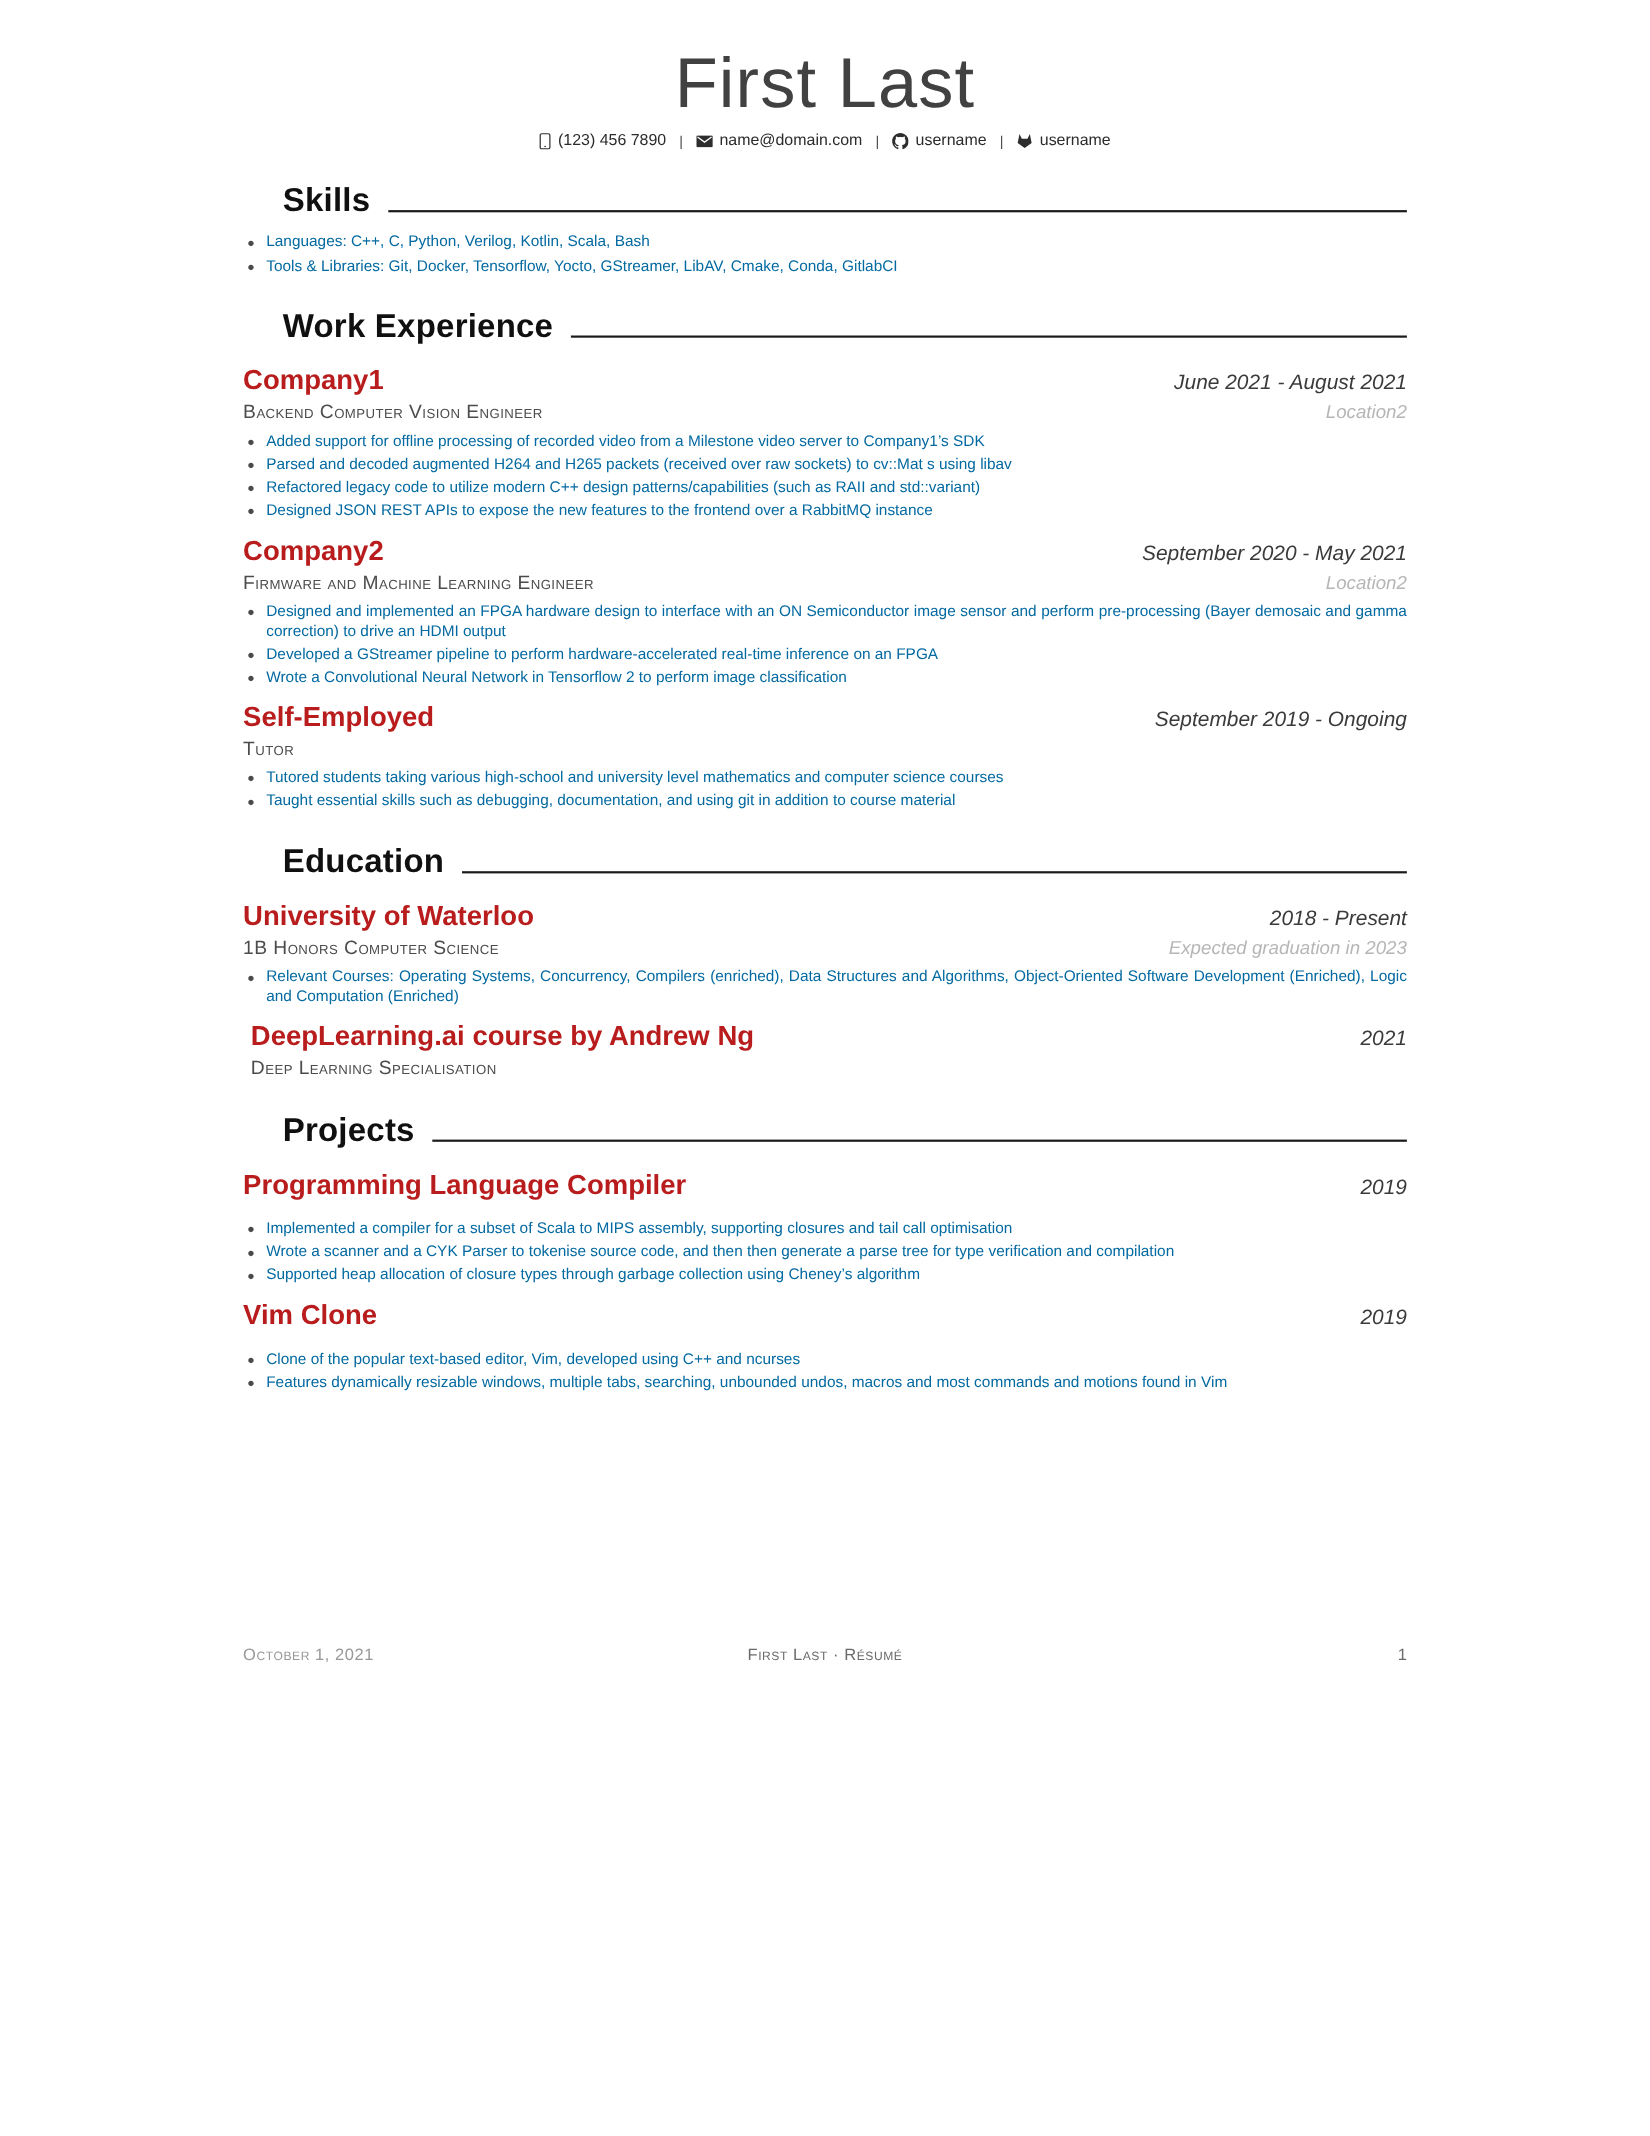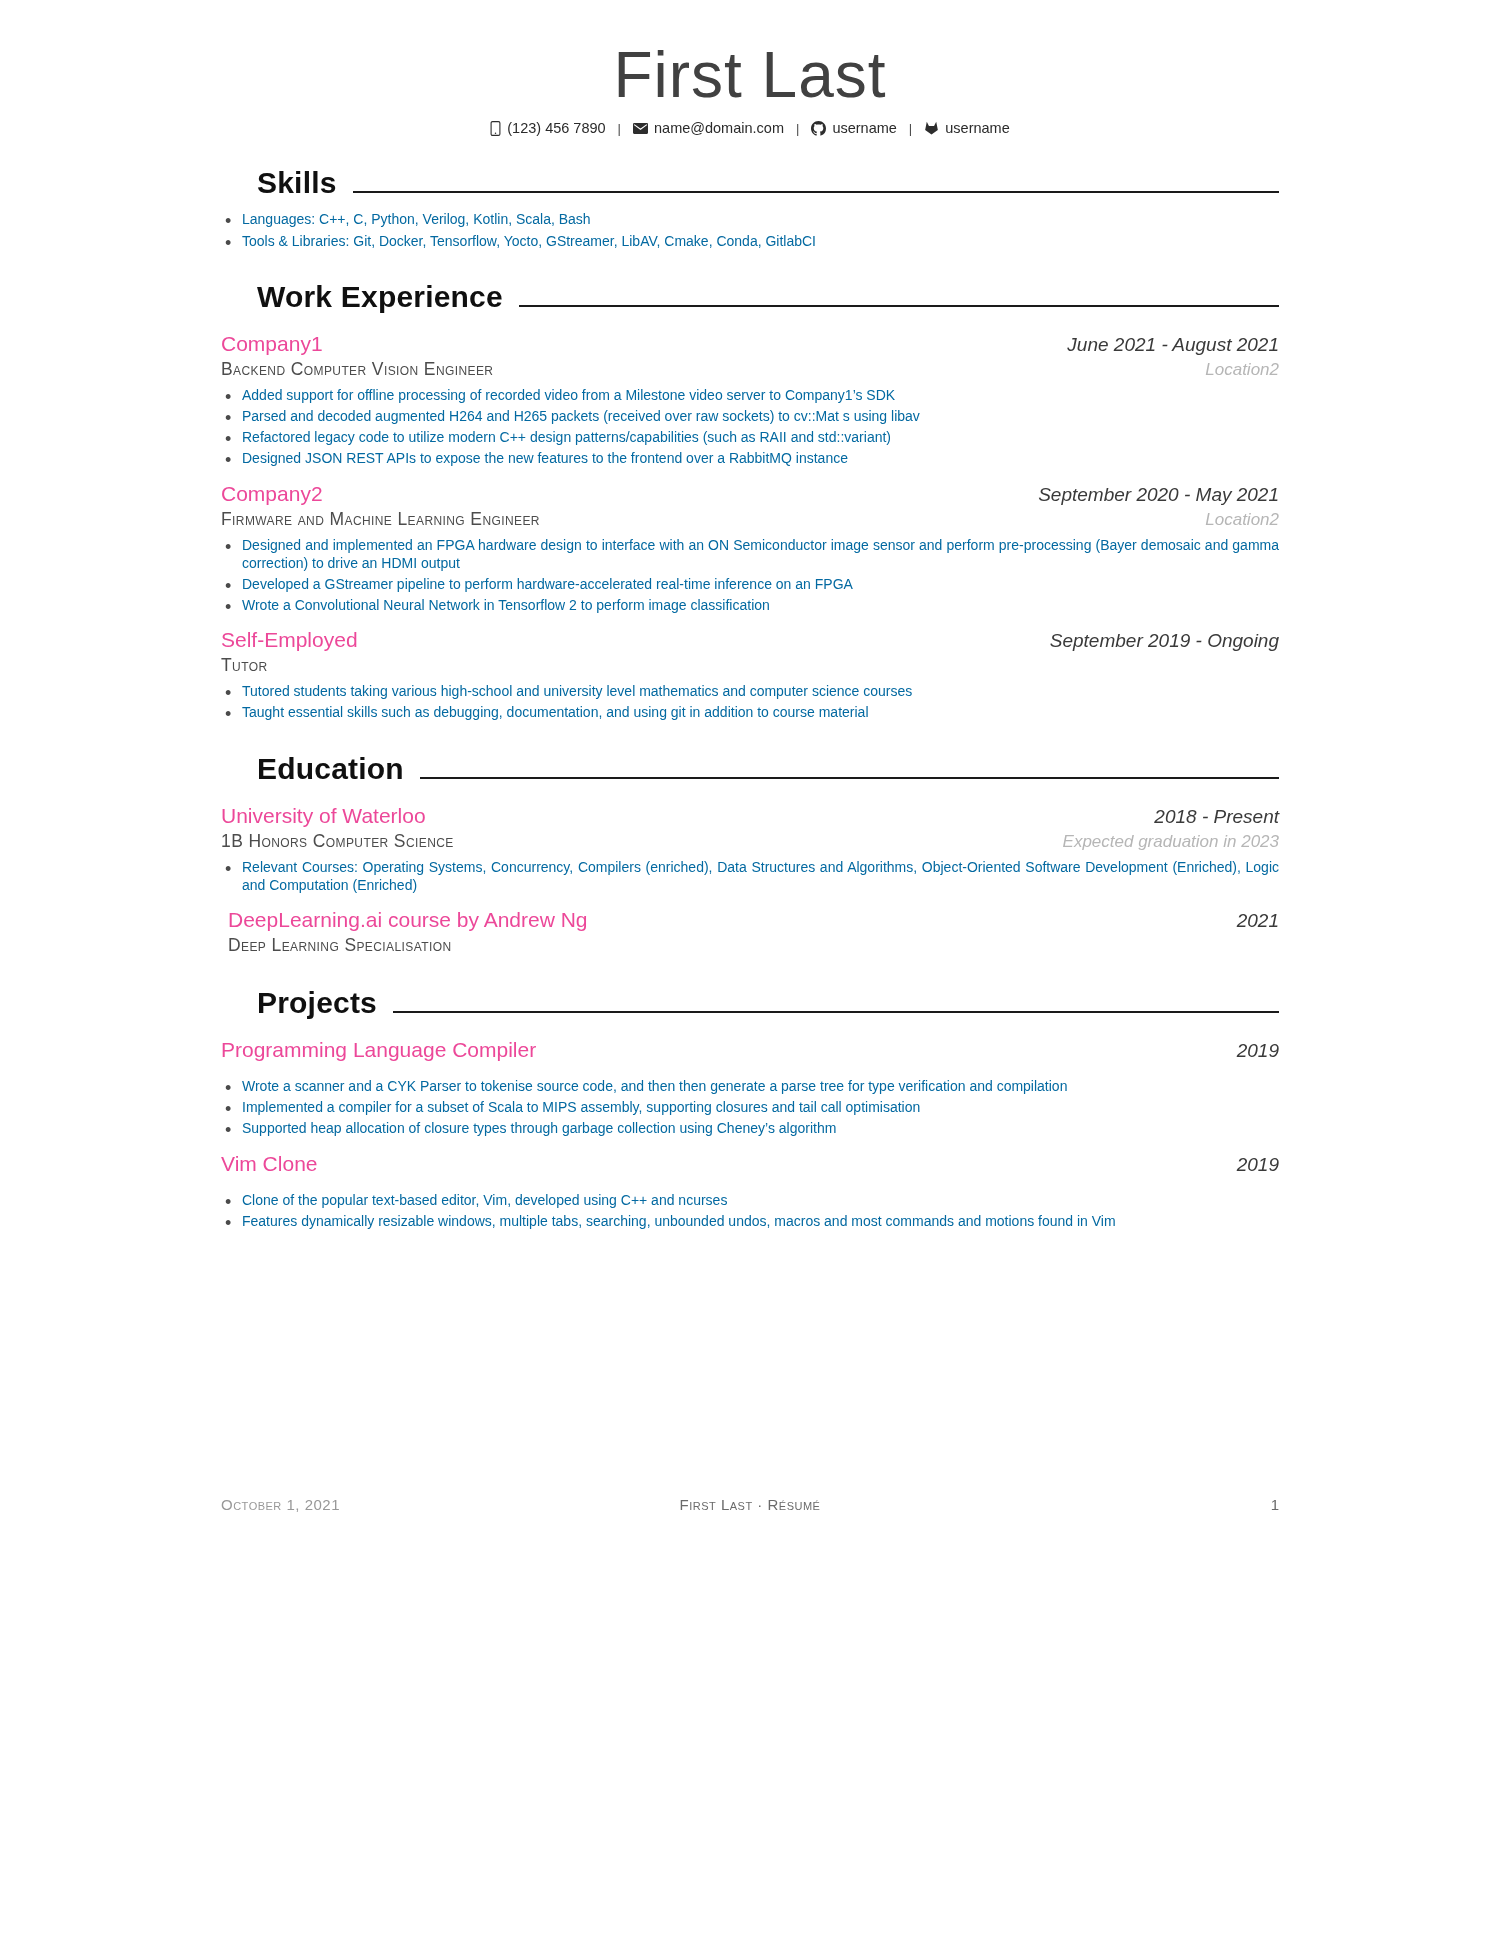--- a/index.html
+++ b/index.html
@@ -75,21 +75,21 @@
     left: 4px;
     top: 0;
     color: #4a4a4a;
     font-size: 18px;
   }
 
   
   .entry { margin-top: 14px; }
   .entry.first { margin-top: 18px; }
   .row1 { display: flex; justify-content: space-between; align-items: baseline; }
-  .row1 h3 { font-size: 21px; font-weight: 400; color: #ec4899; }
+  .row1 h3 { font-size: 25px; font-weight: 700; color: #b91c1c; }
   .dates { font-style: italic; font-size: 19px; color: #3a3a3a; white-space: nowrap; }
   .row2 { display: flex; justify-content: space-between; align-items: baseline; margin-top: 3px; }
   .role { font-variant: small-caps; font-size: 17.5px; color: #4c4c4c; letter-spacing: 0.4px; }
   .loc { font-style: italic; font-size: 17px; color: #b6b6b6; white-space: nowrap; }
   .entry .bullets { margin-top: 6px; }
   .entry.proj .bullets { margin-top: 15px; }
   .entry.indent { padding-left: 7px; }
 
   
   .footer {
@@ -264,22 +264,22 @@
       <h2>Projects</h2>
       <div class="sec-rule"></div>
     </div>
 
     <article class="entry proj first">
       <div class="row1">
         <h3>Programming Language Compiler</h3>
         <span class="dates">2019</span>
       </div>
       <ul class="bullets">
+        <li><span>Implemented a compiler for a subset of Scala to MIPS assembly, supporting closures and tail call optimisation</span></li>
         <li><span>Wrote a scanner and a CYK Parser to tokenise source code, and then then generate a parse tree for type verification and compilation</span></li>
-        <li><span>Implemented a compiler for a subset of Scala to MIPS assembly, supporting closures and tail call optimisation</span></li>
         <li><span>Supported heap allocation of closure types through garbage collection using Cheney’s algorithm</span></li>
       </ul>
     </article>
 
     <article class="entry proj">
       <div class="row1">
         <h3>Vim Clone</h3>
         <span class="dates">2019</span>
       </div>
       <ul class="bullets">

